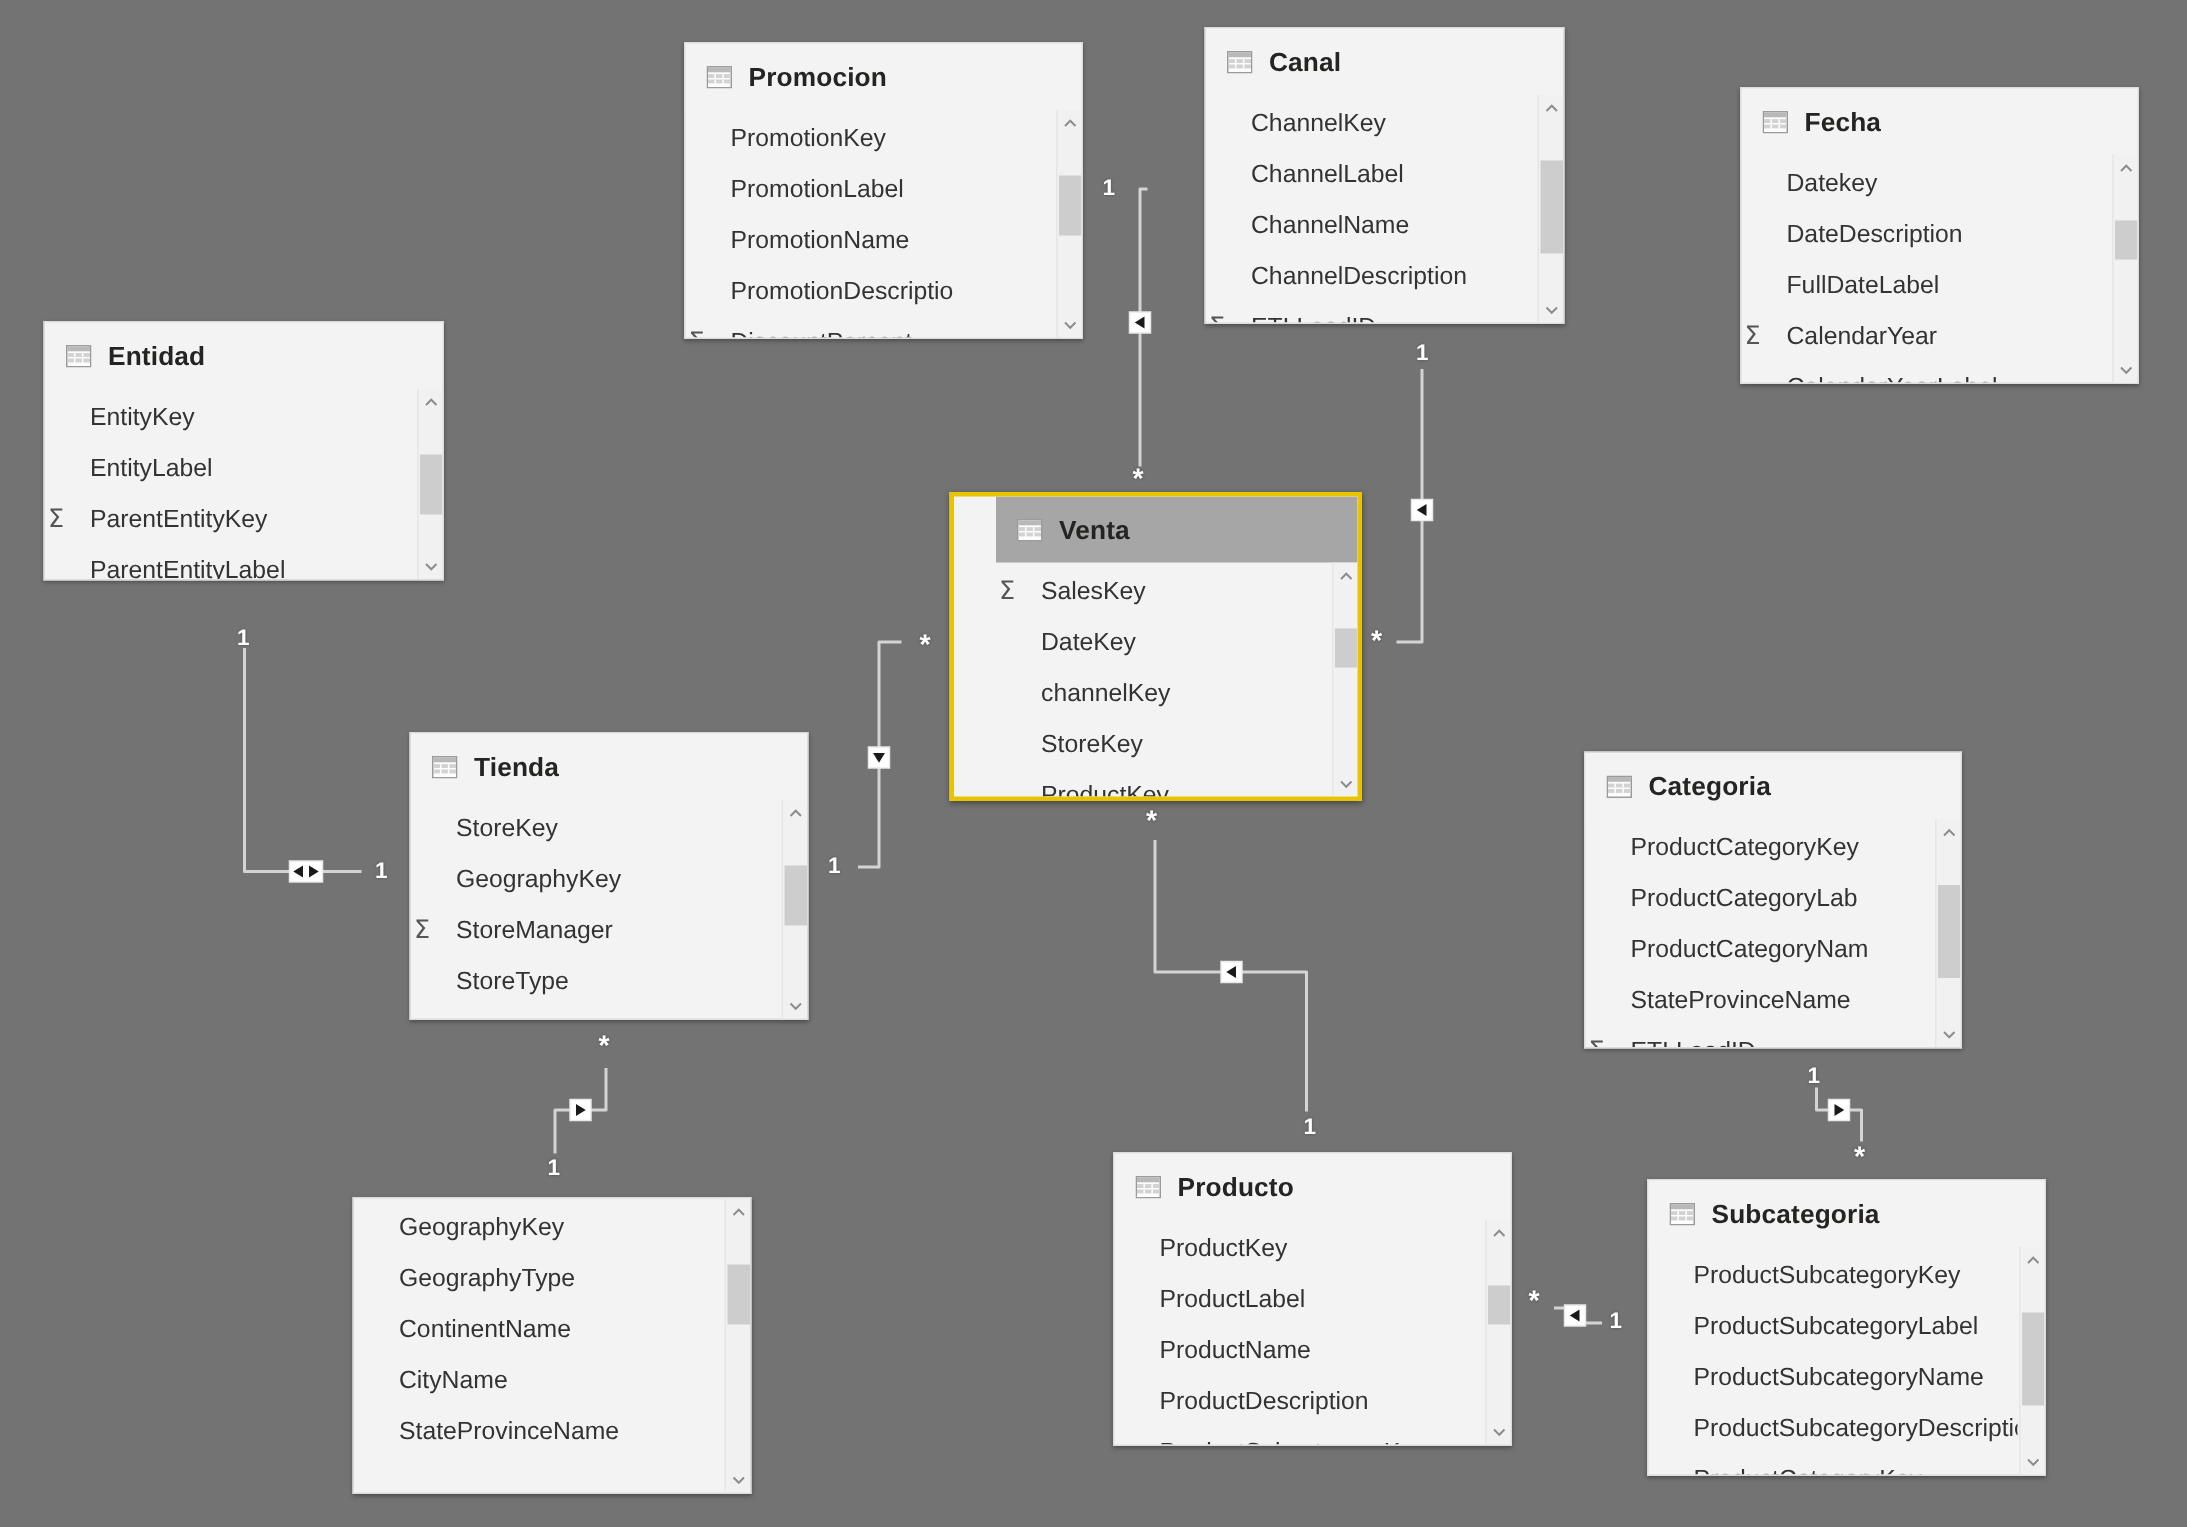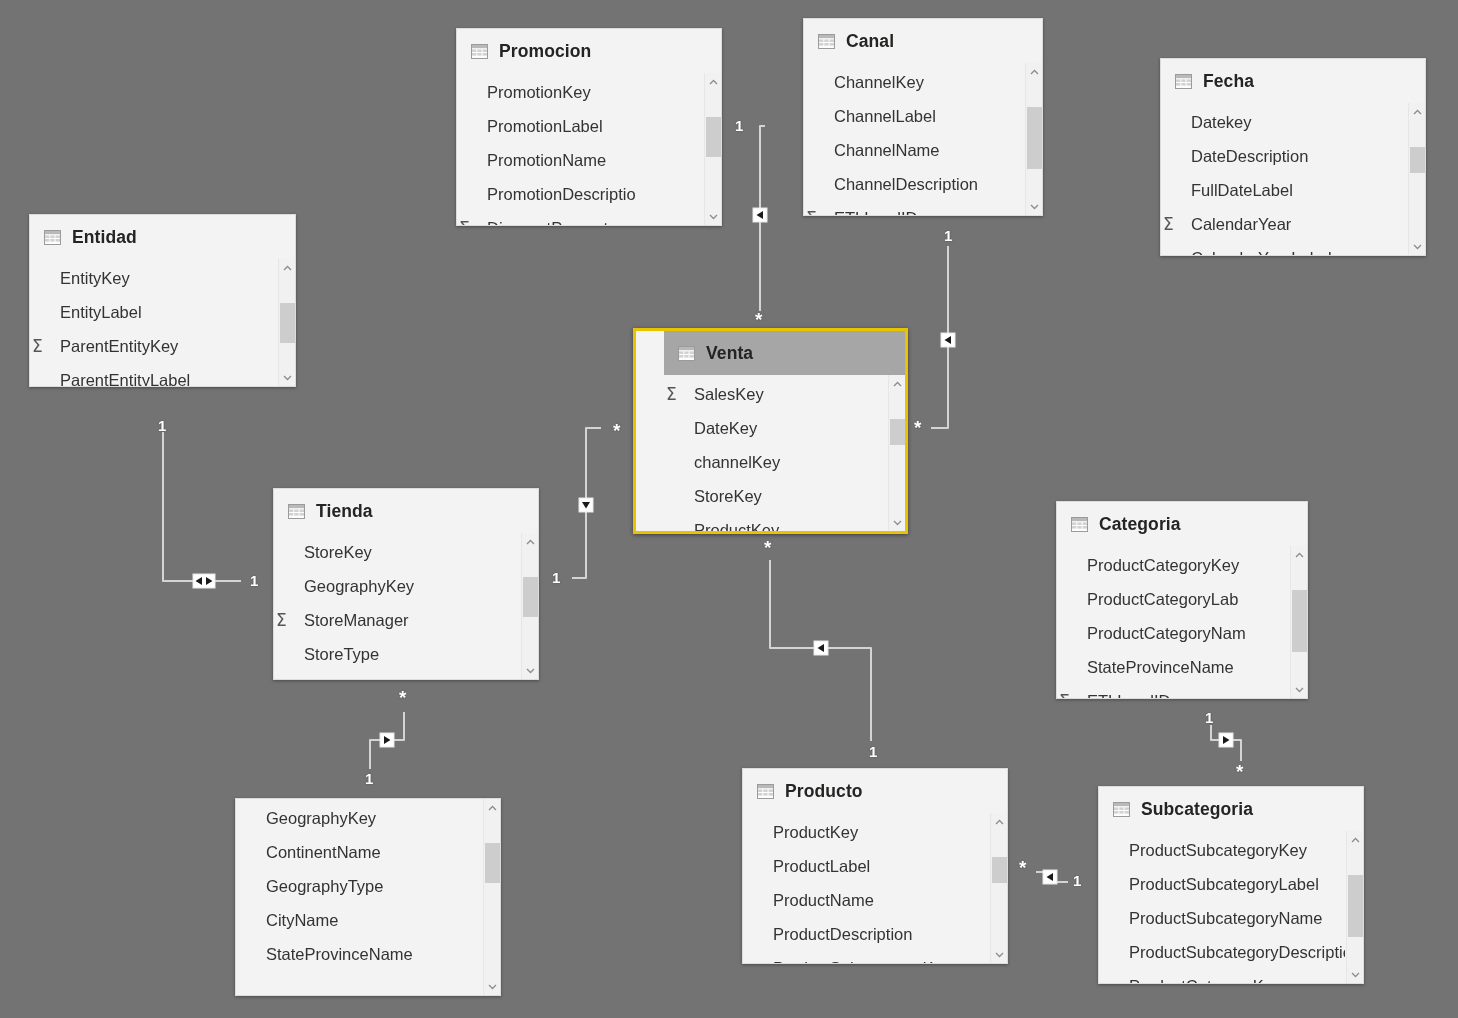--- a/index.html
+++ b/index.html
@@ -521,24 +521,24 @@
           </div>
         </div>
       </div>
       <div class="card" style="left: 235px; top: 798px; width: 266px; height: 198px;">
         <div class="card-body">
           <div class="field-list">
             <div class="field field-wrap">
               <span class="field-name">GeographyKey</span>
             </div>
             <div class="field field-wrap">
+              <span class="field-name">GeographyType</span>
+            </div>
+            <div class="field field-wrap">
               <span class="field-name">ContinentName</span>
-            </div>
-            <div class="field field-wrap">
-              <span class="field-name">GeographyType</span>
             </div>
             <div class="field field-wrap">
               <span class="field-name">CityName</span>
             </div>
             <div class="field field-wrap">
               <span class="field-name">StateProvinceName</span>
             </div>
           </div>
           <div class="vscroll">
             <div class="arrow up">

